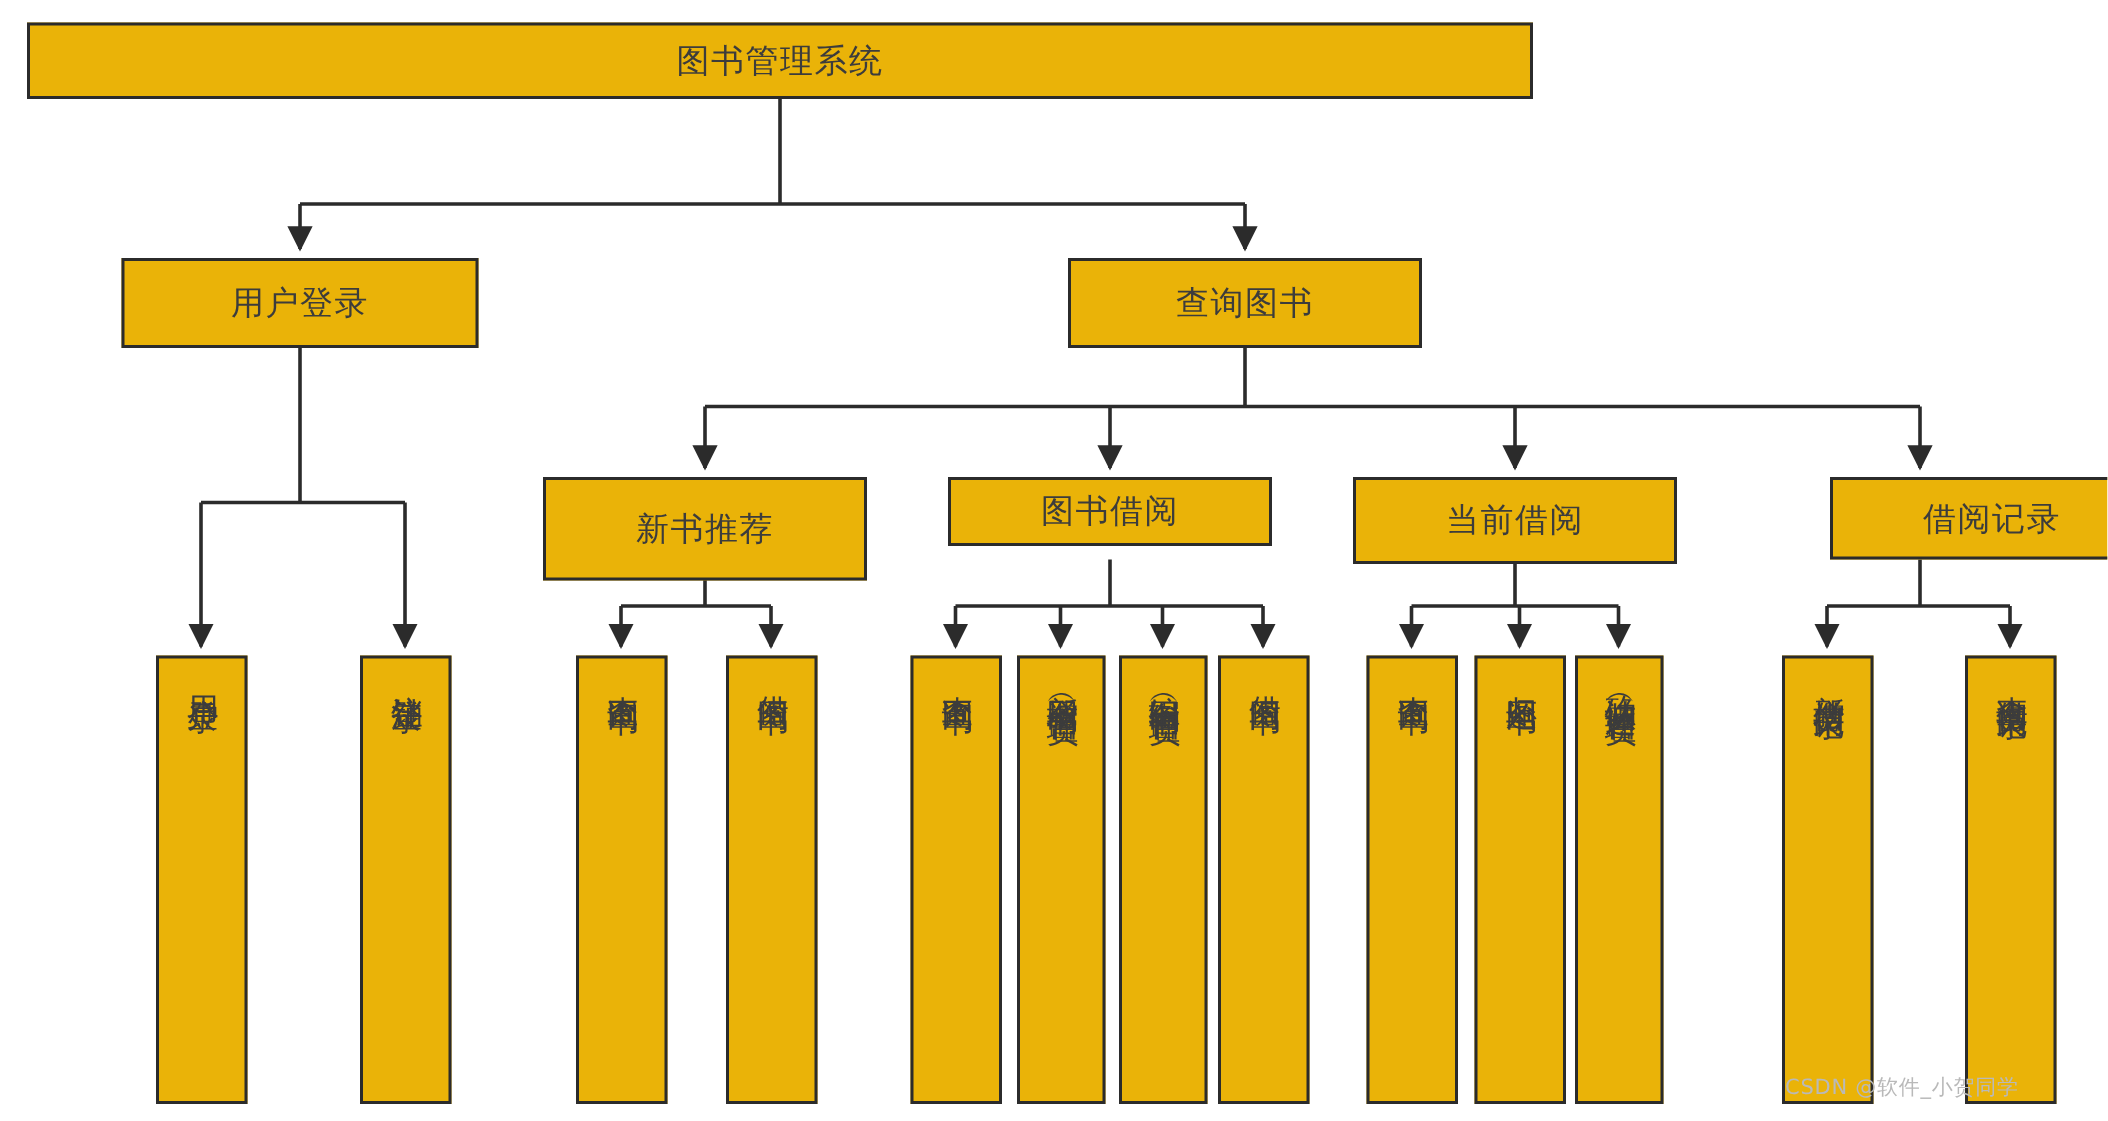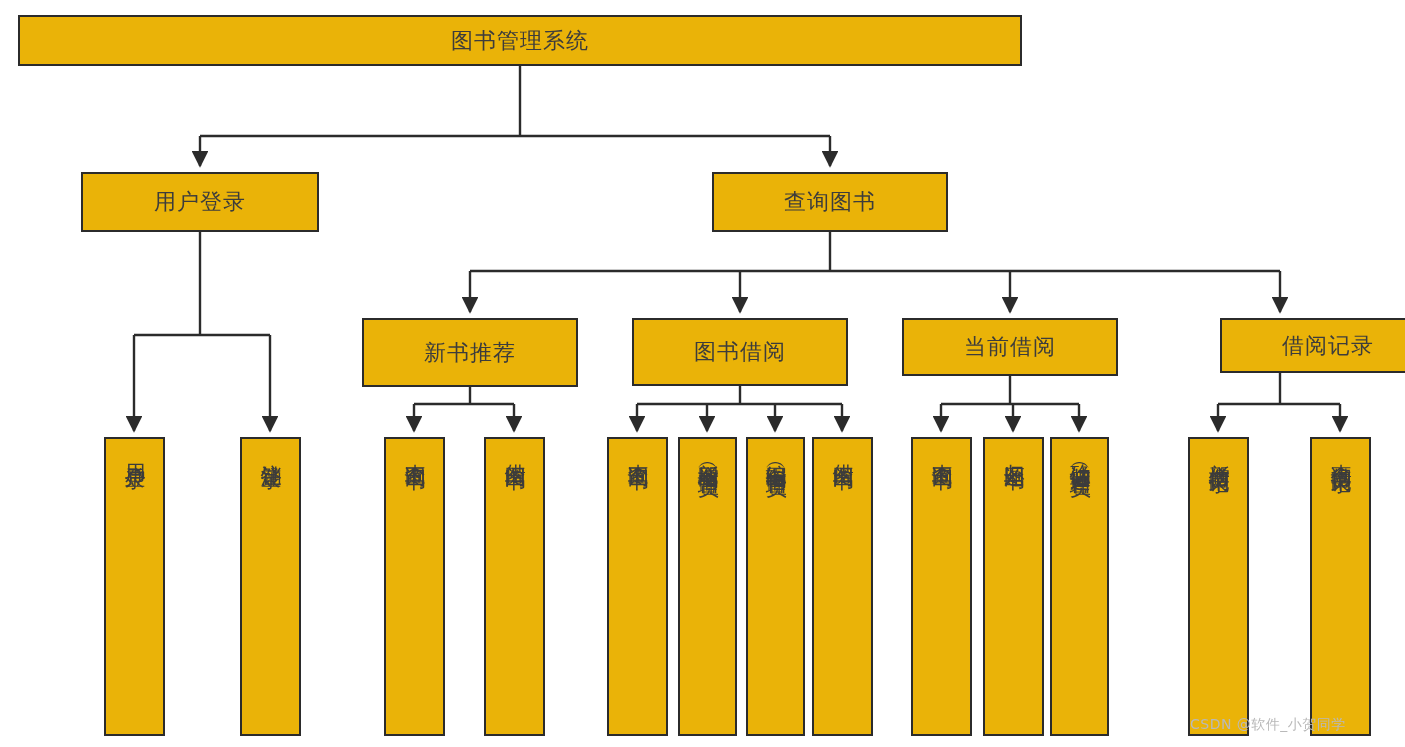--- a/index.html
+++ b/index.html
@@ -122,21 +122,21 @@
   <div class="node horiz" style="left:81px; top:172px; width:238px; height:60px;">
     <span>用户登录</span>
   </div>
   <div class="node horiz" style="left:712px; top:172px; width:236px; height:60px;">
     <span>查询图书</span>
   </div>
 
   <div class="node horiz" style="left:362px; top:318px; width:216px; height:69px;">
     <span>新书推荐</span>
   </div>
-  <div class="node horiz" style="left:632px; top:318px; width:216px; height:68px;">
+  <div class="node horiz" style="left:632px; top:318px; width:216px; height:46px;">
     <span>图书借阅</span>
   </div>
   <div class="node horiz" style="left:902px; top:318px; width:216px; height:58px;">
     <span>当前借阅</span>
   </div>
   <div class="node horiz" style="left:1220px; top:318px; width:216px; height:55px;">
     <span>借阅记录</span>
   </div>
 
   <div class="node vert" style="left:104px; top:437px; width:61px; height:299px;">

